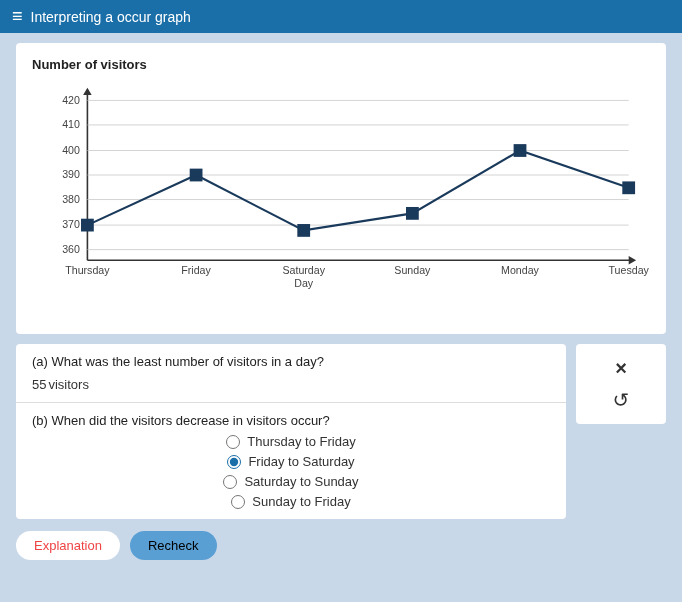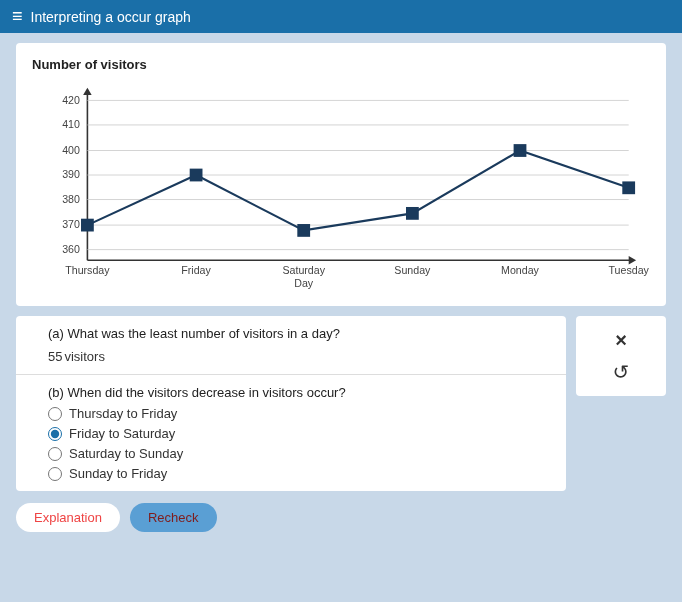--- a/index.html
+++ b/index.html
@@ -30,21 +30,21 @@
 
     .main-content {
       background: #c8d8e8;
       padding: 10px 16px 16px 16px;
       flex: 1;
     }
 
     .card {
       background: white;
       border-radius: 4px;
-      padding: 14px 16px 0 16px;
+      padding: 14px 16px 28px 16px;
       margin-bottom: 10px;
     }
 
     
     .chart-title {
       font-size: 13px;
       font-weight: bold;
       margin-bottom: 4px;
       color: #222;
     }
@@ -68,21 +68,21 @@
     }
 
     .qa-left {
       flex: 1;
       background: white;
       border-radius: 4px;
       overflow: hidden;
     }
 
     .qa-section {
-      padding: 10px 32px;
+      padding: 10px 16px;
       border-bottom: 1px solid #ddd;
     }
 
     .qa-section:last-child {
       border-bottom: none;
     }
 
     .qa-question {
       font-size: 13px;
       color: #222;
@@ -100,20 +100,21 @@
 
     .answer-input span {
       color: #333;
     }
 
     .radio-group {
       display: flex;
       flex-direction: column;
       gap: 5px;
       margin-top: 4px;
+      align-items: center;
     }
 
     .radio-item {
       display: flex;
       align-items: center;
       gap: 7px;
       font-size: 13px;
       color: #333;
     }
 
@@ -165,21 +166,21 @@
       color: #ef4444;
       cursor: pointer;
     }
 
     .btn-recheck {
       background: #5a9fd4;
       border: none;
       border-radius: 20px;
       padding: 7px 18px;
       font-size: 13px;
-      color: #7f1d1d;
+      color: #000000;
       cursor: pointer;
     }
   </style>
 </head>
 <body>
 
 <div class="top-bar">
   <span class="top-bar-icon">≡</span>
   <span>Interpreting a occur graph</span>
 </div>

